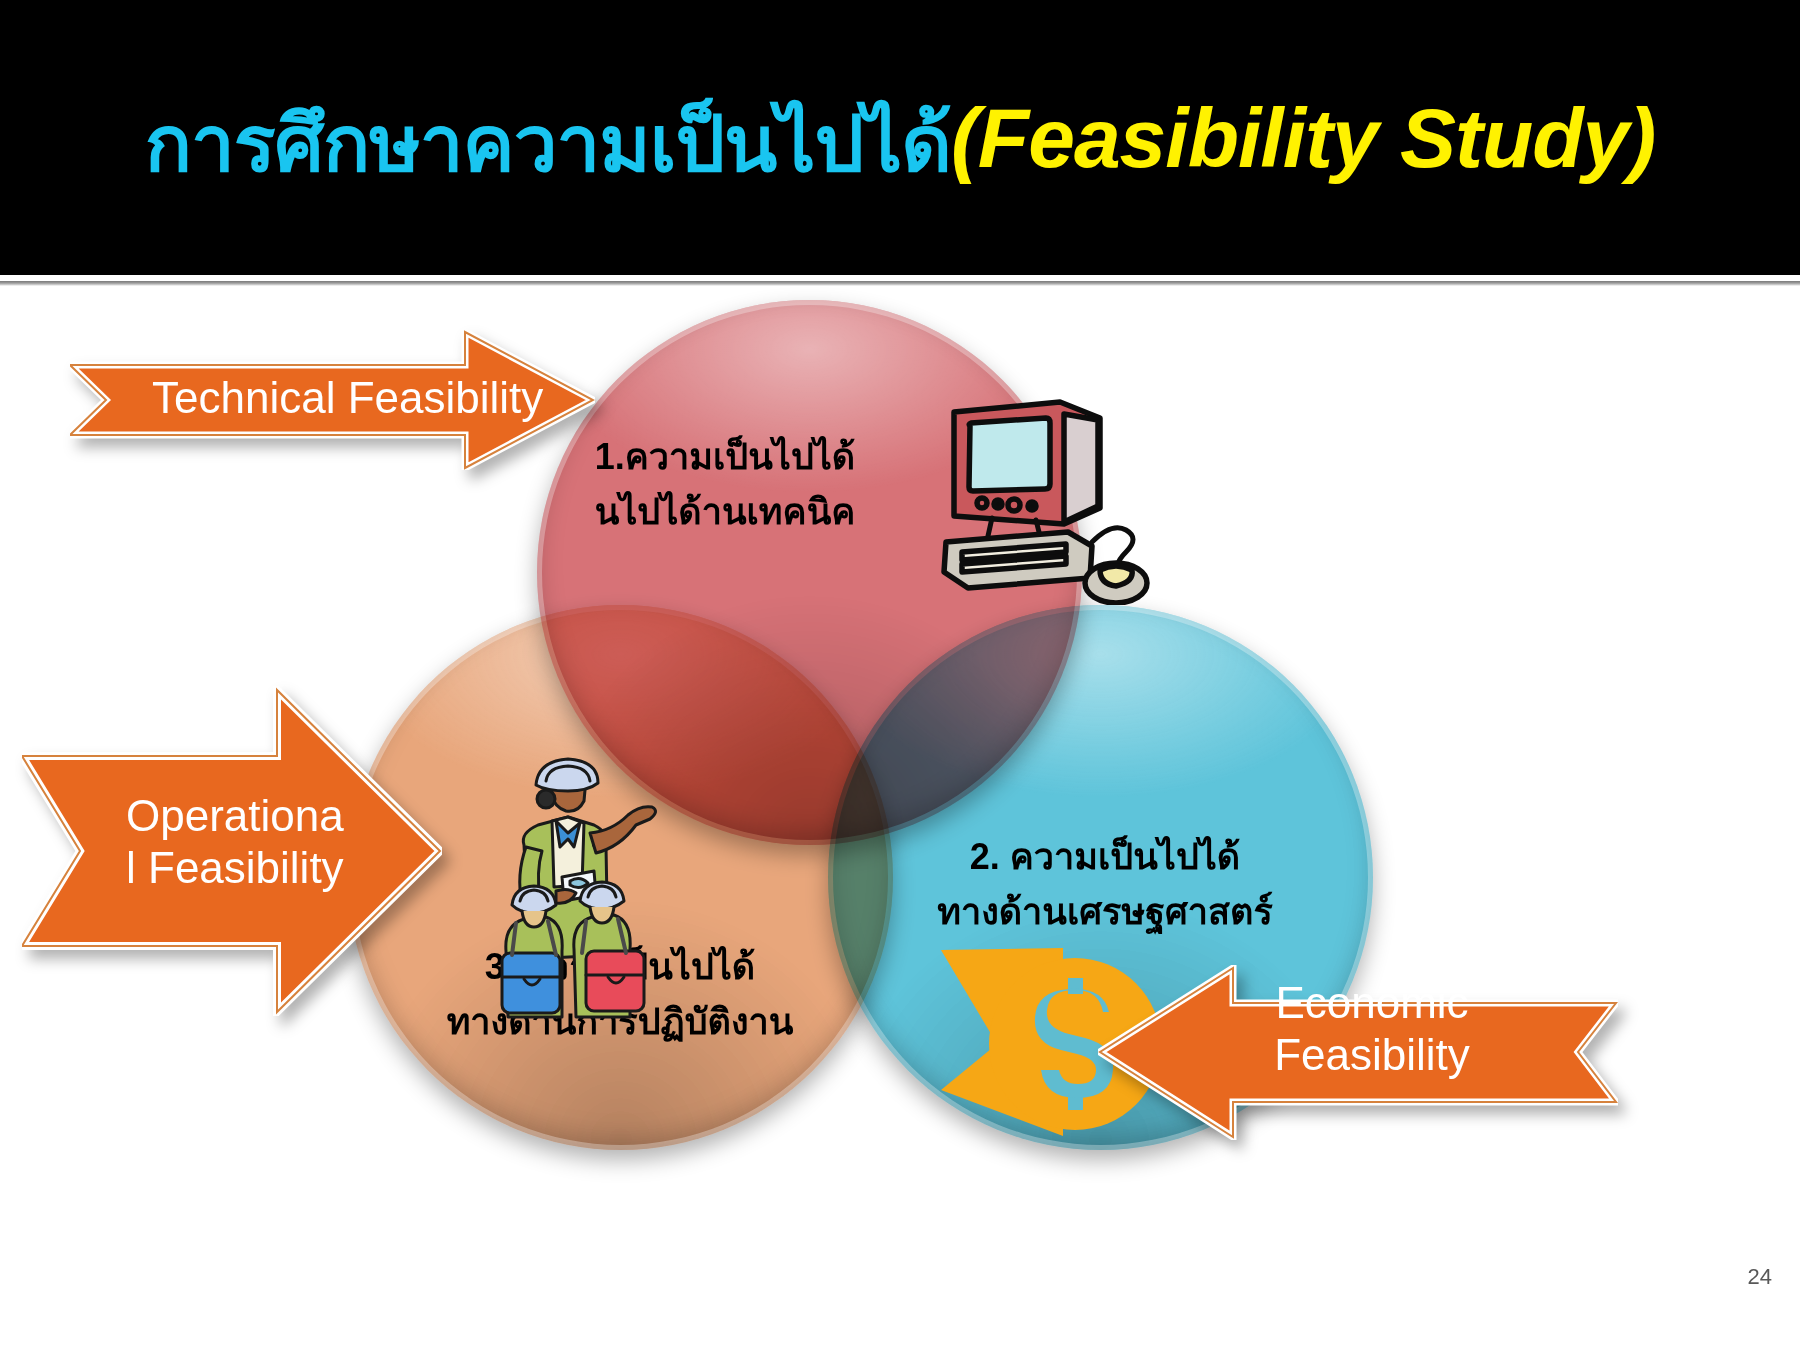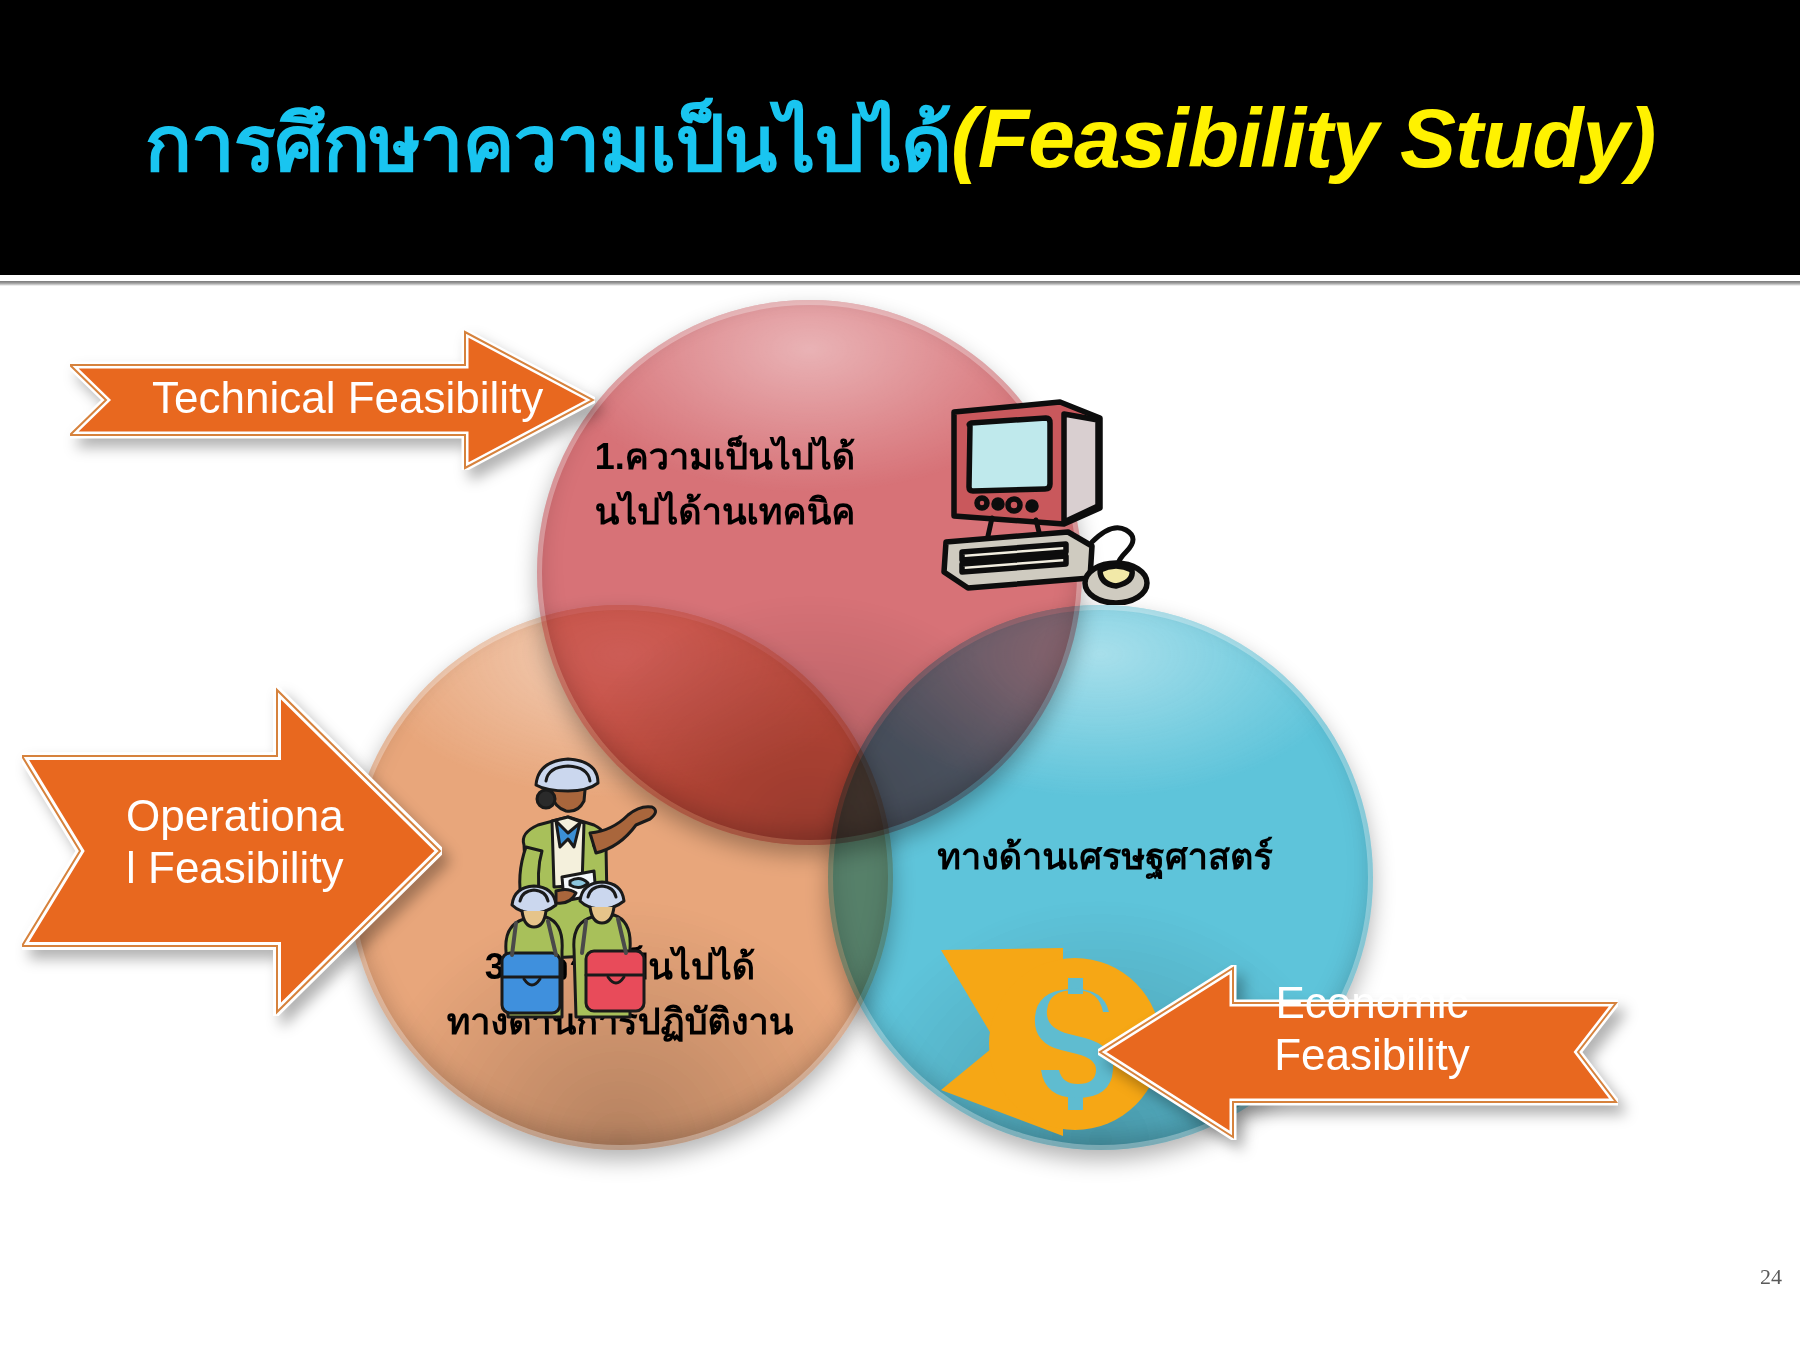--- a/index.html
+++ b/index.html
@@ -148,24 +148,24 @@
   #arrow-technical      { left: 70px;  top: 330px;  width: 525px; height: 140px; }
   #label-technical      { left: 152px; top: 354px;  width: 400px; margin-top: 18px; }
   #arrow-operational    { left: 22px;  top: 686px;  width: 420px; height: 330px; }
   #label-operational    { left: 126px; top: 790px;  width: 230px; }
   #arrow-economic       { left: 1098px; top: 965px; width: 520px; height: 175px; }
   #label-economic       { left: 1232px; top: 977px; width: 280px; text-align: center; }
 
   
   .page-number {
     position: absolute;
-    right: 18px;
+    right: 28px;
     bottom: 12px;
     color: #595959;
-    font-family: Liberation Serif, serif;
+    font-family: Liberation Sans, sans-serif;
     font-size: 22px;
     z-index: 70;
     margin-top: 8px;
   }
 </style>
 </head>
 <body>
 
 <div id="slide">
 
@@ -191,20 +191,21 @@
     <div class="circle" id="circle-operational">
       <div class="glass"></div>
       <div class="rim"></div>
     </div>
 
     <div class="caption" id="caption-technical">
       <div>1.ความเป็นไปได้</div>
       <div>นไปได้านเทคนิค</div>
     </div>
     <div class="caption" id="caption-economic">
+      <div>2. ความเป็นไปได้</div>
       <div>ทางด้านเศรษฐศาสตร์</div>
     </div>
     <div class="caption" id="caption-operational">
       <div>3. ความเป็นไปได้</div>
       <div>ทางด้านการปฏิบัติงาน</div>
     </div>
 
     <svg class="art" id="art-computer" viewBox="0 0 230 215">
       <g fill="none" stroke="#0d0d0d" stroke-width="5.5" stroke-linejoin="round" stroke-linecap="round">
 

